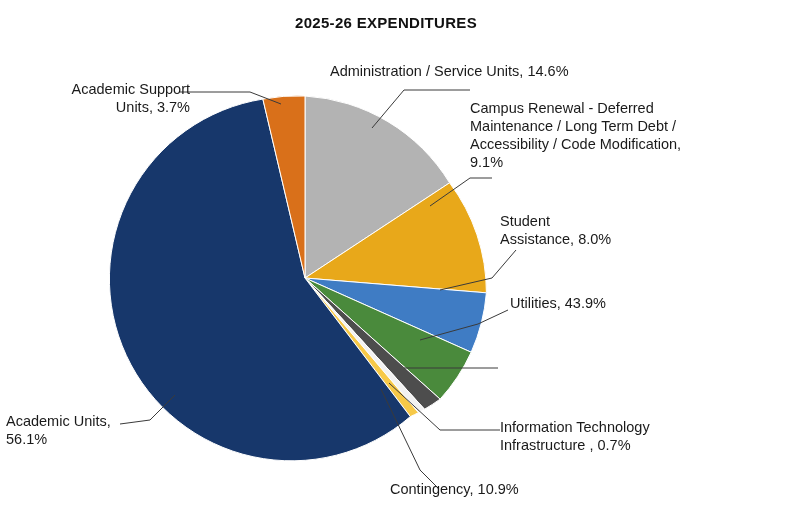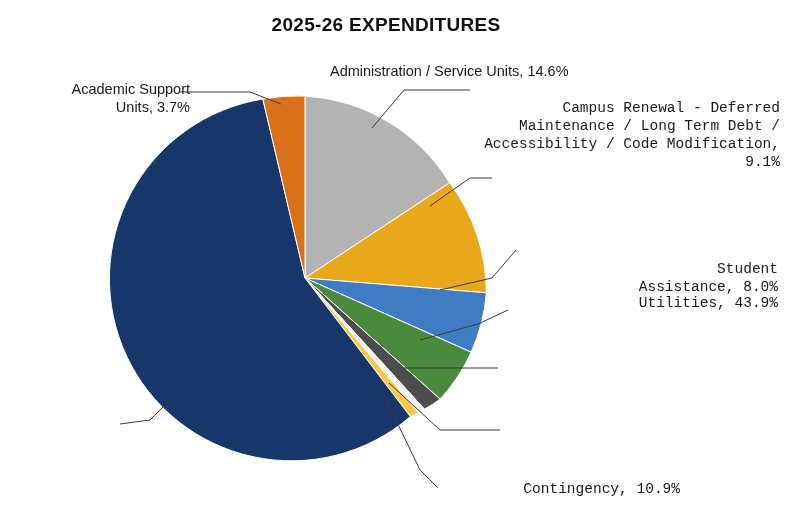--- a/index.html
+++ b/index.html
@@ -20,48 +20,48 @@
     left: 0; top: 0;
     width: 800px;
     height: 508px;
   }
   .chart-title {
     position: absolute;
     left: 0;
     top: 14px;
     width: 772px;
     text-align: center;
-    font-size: 19px;
+    font-size: 15px;
     font-weight: bold;
     letter-spacing: 0.3px;
     color: #111111;
   }
   svg.pie-svg {
     position: absolute;
     left: 0;
     top: 0;
     width: 800px;
     height: 508px;
   }
   .lbl {
     position: absolute;
     font-size: 14.5px;
     line-height: 18px;
     color: #1a1a1a;
     white-space: pre-line;
   }
   .lbl.right { text-align: right; }
   .lbl.left  { text-align: left; }
-  .lbl.center { text-align: right; font-family: Liberation Mono, monospace; }
+  .lbl.center { text-align: left; }
 
   
   #lbl-academic-support { left: 8px;  top: 80px;  width: 182px; text-align: right; }
   #lbl-administration   { left: 330px; top: 62px; width: 300px; }
   #lbl-campus-renewal   { left: 470px; top: 99px; width: 310px; }
-  #lbl-student-assist   { left: 500px; top: 212px; width: 278px; margin-top: 48px; }
+  #lbl-student-assist   { left: 500px; top: 212px; width: 278px; }
   #lbl-utilities        { left: 510px; top: 294px; width: 268px; }
   #lbl-strategic        { left: 500px; top: 345px; width: 290px; }
   #lbl-it-infra         { left: 500px; top: 418px; width: 290px; }
   #lbl-contingency      { left: 390px; top: 480px; width: 290px; }
   #lbl-academic-units   { left: 6px;  top: 412px; width: 160px; }
 </style>
 </head>
 <body>
 
 <div id="chart-root">
@@ -113,17 +113,21 @@
 Maintenance / Long Term Debt /
 Accessibility / Code Modification,
 9.1%</div>
 
   <div class="lbl center" id="lbl-student-assist">Student
 Assistance, 8.0%</div>
 
   <div class="lbl center" id="lbl-utilities">Utilities, 43.9%</div>
 
 
+  <div class="lbl center" id="lbl-it-infra">Information Technology
+Infrastructure , 0.7%</div>
 
   <div class="lbl center" id="lbl-contingency">Contingency, 10.9%</div>
 
+  <div class="lbl left" id="lbl-academic-units">Academic Units,
+56.1%</div>
 
 </div>
 
 </body></html>

